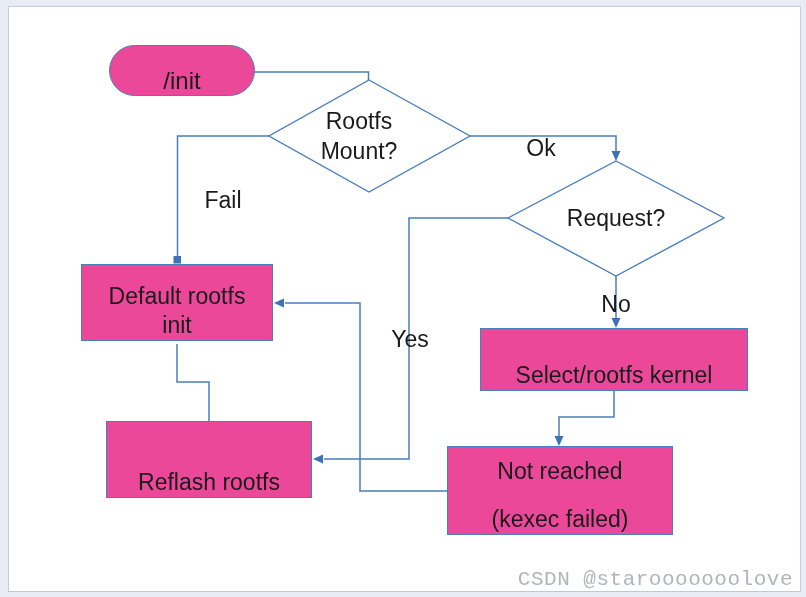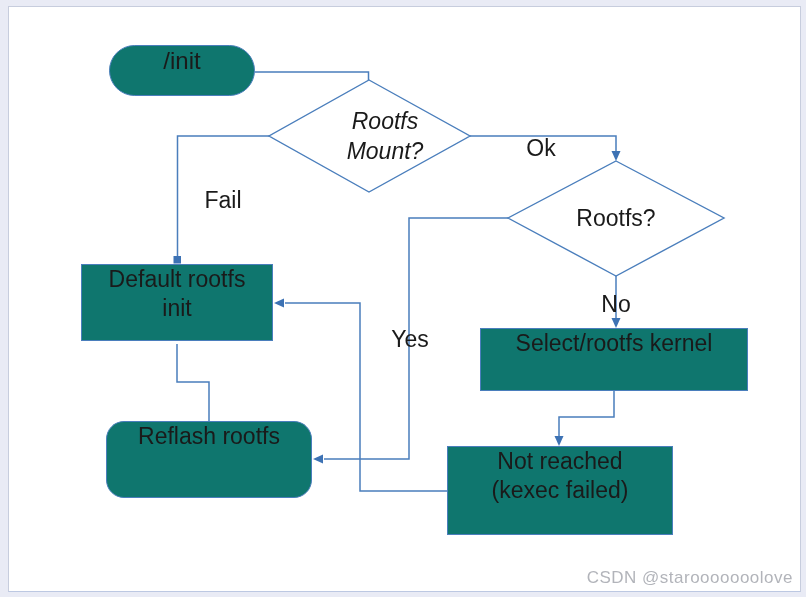--- a/index.html
+++ b/index.html
@@ -21,39 +21,40 @@
     background:var(--panel,#ffffff);
     border:1px solid var(--panel-border,#c7cddd);
     border-bottom-color:#bcc8e2;
   }
   svg.diagram{position:absolute; left:0; top:0;}
   .edge{stroke:var(--line,#4a7ebc); stroke-width:1.5; fill:none;}
   .arrowhead{fill:var(--arrow,#3d72b4); stroke:none;}
   .endpoint-square{fill:var(--arrow,#3d72b4); stroke:none;}
   .diamond{fill:#ffffff; stroke:var(--line,#4a7ebc); stroke-width:1.4;}
   .node{
-    position:absolute; background:#0f766e;
+    position:absolute; background:#ec4899;
     border:1.5px solid var(--node-border,#4a7ebc);
-    display:flex; flex-direction:column; align-items:center; justify-content:flex-start;
+    display:flex; flex-direction:column; align-items:center; justify-content:flex-end;
     text-align:center; font-size:23px; line-height:29px; color:var(--text,#1a1a1a);
   }
   .node.start{border-radius:26px; font-size:24px;}
   .diamond-label{
     position:absolute; width:170px; text-align:center;
     transform:translate(-50%,-50%);
     font-size:23px; line-height:30px; color:var(--text,#1a1a1a);
   }
   .edge-label{
     position:absolute; transform:translate(-50%,-50%);
     font-size:23px; color:var(--text,#1a1a1a); white-space:nowrap;
   }
   .watermark{
     position:absolute; right:13px; top:568px;
-    font-size:17px; letter-spacing:0.5px;
+    font-size:21px; letter-spacing:0.5px;
     color:var(--watermark,#b2b4ba);
+    font-family:Liberation Mono, monospace;
   }
 </style>
 </head>
 <body>
 
 <div class="panel"></div>
 
 <svg class="diagram" width="806" height="597" viewBox="0 0 806 597">
 
   <path class="edge" d="M255,72 H368.5 V80"></path>
@@ -80,42 +81,42 @@
   <path class="edge" d="M447,491 H360 V303 H285"></path>
   <polygon class="arrowhead" points="274,303 284,298.5 284,307.5"></polygon>
 
   <path class="edge" d="M177,344 V382 H209 V421"></path>
 </svg>
 
 <div class="node start" style="left:109px; top:45px; width:146px; height:51px;">
   <span>/init</span>
 </div>
 
-<div class="diamond-label" style="left:385px; top:136px;font-style:italic;">
+<div class="diamond-label" style="left:359px; top:136px;">
   <div>Rootfs</div>
   <div>Mount?</div>
 </div>
 <div class="diamond-label" style="left:616px; top:218px;">
-  <div>Rootfs?</div>
+  <div>Request?</div>
 </div>
 
 <div class="node" style="left:81px; top:264px; width:192px; height:77px;">
   <div>Default rootfs</div>
   <div>init</div>
 </div>
 
-<div class="node" style="left:106px; top:421px; width:206px; height:77px;border-radius:18px;">
+<div class="node" style="left:106px; top:421px; width:206px; height:77px;">
   <span>Reflash rootfs</span>
 </div>
 
 <div class="node" style="left:480px; top:328px; width:268px; height:63px;">
   <span>Select/rootfs kernel</span>
 </div>
 
-<div class="node" style="left:447px; top:446px; width:226px; height:89px;">
+<div class="node" style="left:447px; top:446px; width:226px; height:89px;gap:19px;">
   <div>Not reached</div>
   <div>(kexec failed)</div>
 </div>
 
 <div class="edge-label" style="left:223px; top:200px;">Fail</div>
 <div class="edge-label" style="left:541px; top:148px;">Ok</div>
 <div class="edge-label" style="left:616px; top:304px;">No</div>
 <div class="edge-label" style="left:410px; top:339px;">Yes</div>
 
 <div class="watermark">CSDN @starooooooolove</div>

